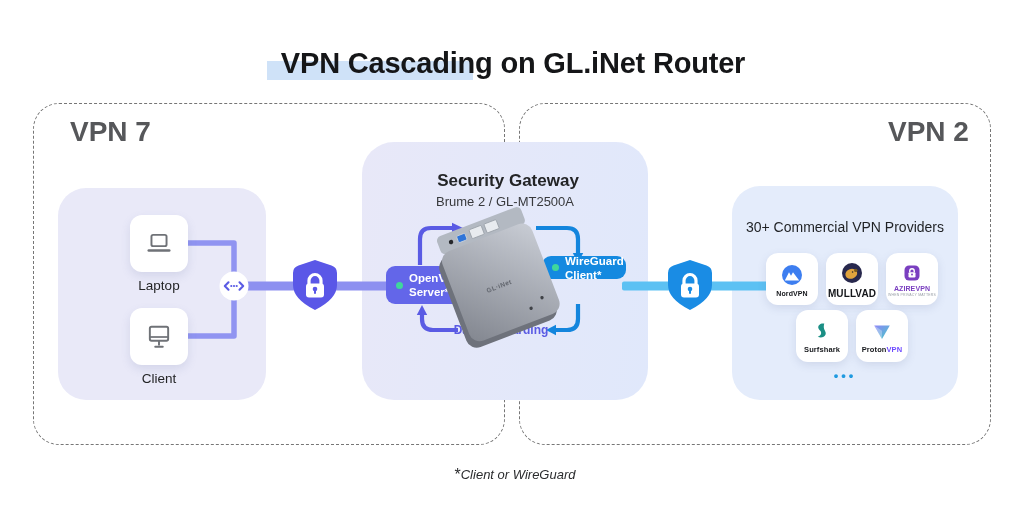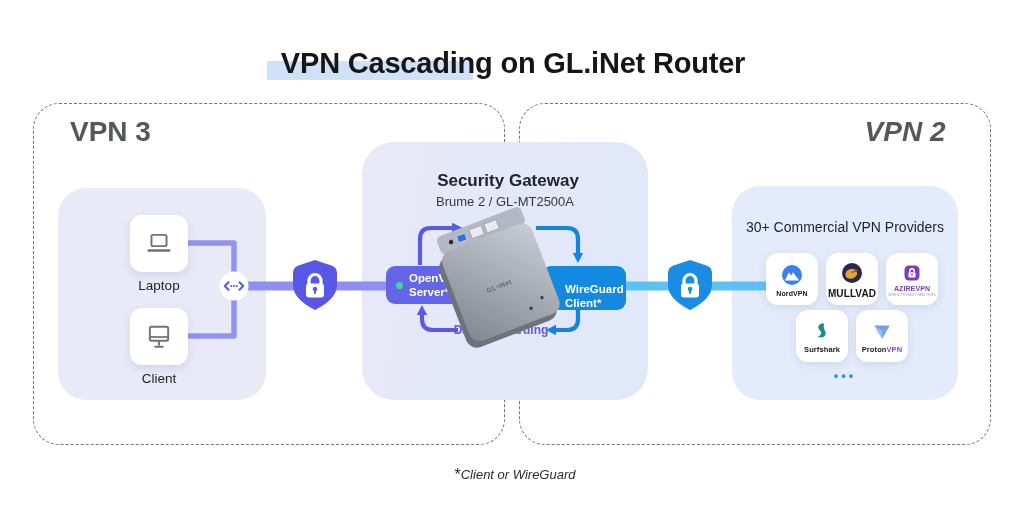--- a/index.html
+++ b/index.html
@@ -60,22 +60,22 @@
 
 <div class="stage">
 
   <div class="abs title-hl"></div>
   <div class="abs title-wrap">
     <span class="title">VPN Cascading on GL.iNet Router</span>
   </div>
 
   <div class="abs zone" style="left:33px;top:103px;width:470px;height:340px;"></div>
   <div class="abs zone" style="left:519px;top:103px;width:470px;height:340px;"></div>
-  <div class="abs zone-label" style="left:70px;top:116px;">VPN 3</div>
-  <div class="abs zone-label" style="left:855px;top:116px;width:100px;text-align:center;font-style:italic;">VPN 2</div>
+  <div class="abs zone-label" style="left:70px;top:116px;">VPN 7</div>
+  <div class="abs zone-label" style="left:888px;top:116px;width:100px;text-align:left;">VPN 2</div>
 
   <div class="abs panel panel-vpn1" style="left:58px;top:188px;width:208px;height:212px;"></div>
   <div class="abs panel panel-gw" style="left:362px;top:142px;width:286px;height:258px;"></div>
   <div class="abs panel panel-vpn2" style="left:732px;top:186px;width:226px;height:214px;"></div>
 
   <svg class="layer svg-lines" width="1024" height="510" viewBox="0 0 1024 510">
 
     <path d="M188 243 H234 V272" fill="none" stroke="#9094f1" stroke-width="5.5" stroke-linejoin="round"></path>
     <path d="M188 336 H234 V300" fill="none" stroke="#9094f1" stroke-width="5.5" stroke-linejoin="round"></path>
 
@@ -122,21 +122,21 @@
   <div class="abs gw-title" style="left:362px;top:171px;width:292px;">Security Gateway</div>
   <div class="abs gw-sub" style="left:362px;top:194px;width:286px;">Brume 2 / GL-MT2500A</div>
 
   <div class="abs node node-openvpn" style="left:386px;top:266px;width:100px;height:38px;">
     <span class="dot"></span>
     <span class="txt">
       <span style="display:block">OpenVPN</span>
       <span style="display:block">Server*</span>
     </span>
   </div>
-  <div class="abs node node-wireguard" style="left:542px;top:266px;width:84px;height:44px;align-items:flex-end;">
+  <div class="abs node node-wireguard" style="left:542px;top:256px;width:84px;height:23px;">
     <span class="dot"></span>
     <span class="txt">
       <span style="display:block">WireGuard</span>
       <span style="display:block">Client*</span>
     </span>
   </div>
 
   <div class="abs df-label" style="left:431px;top:323px;width:140px;">Data Forwarding</div>
 
   <div class="abs vpn2-heading" style="left:732px;top:219px;width:226px;">30+ Commercial VPN Providers</div>

